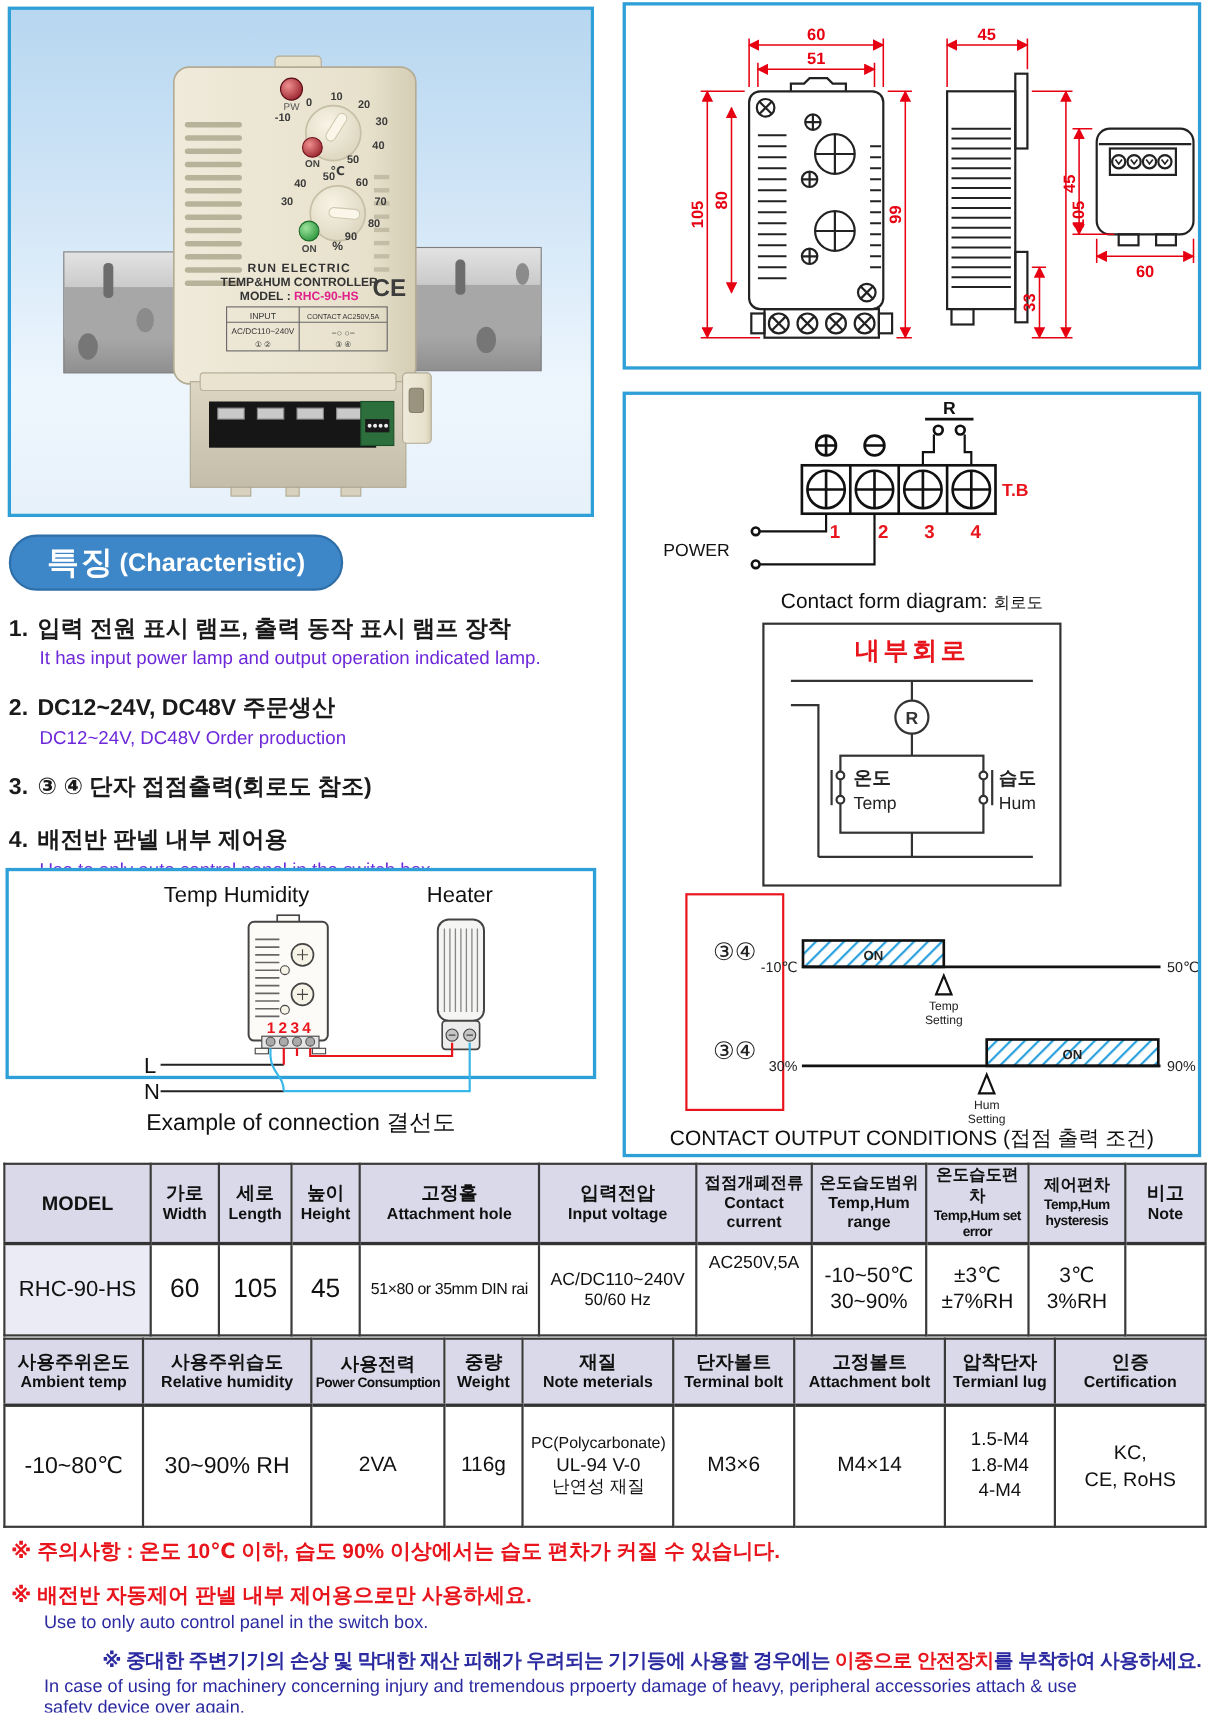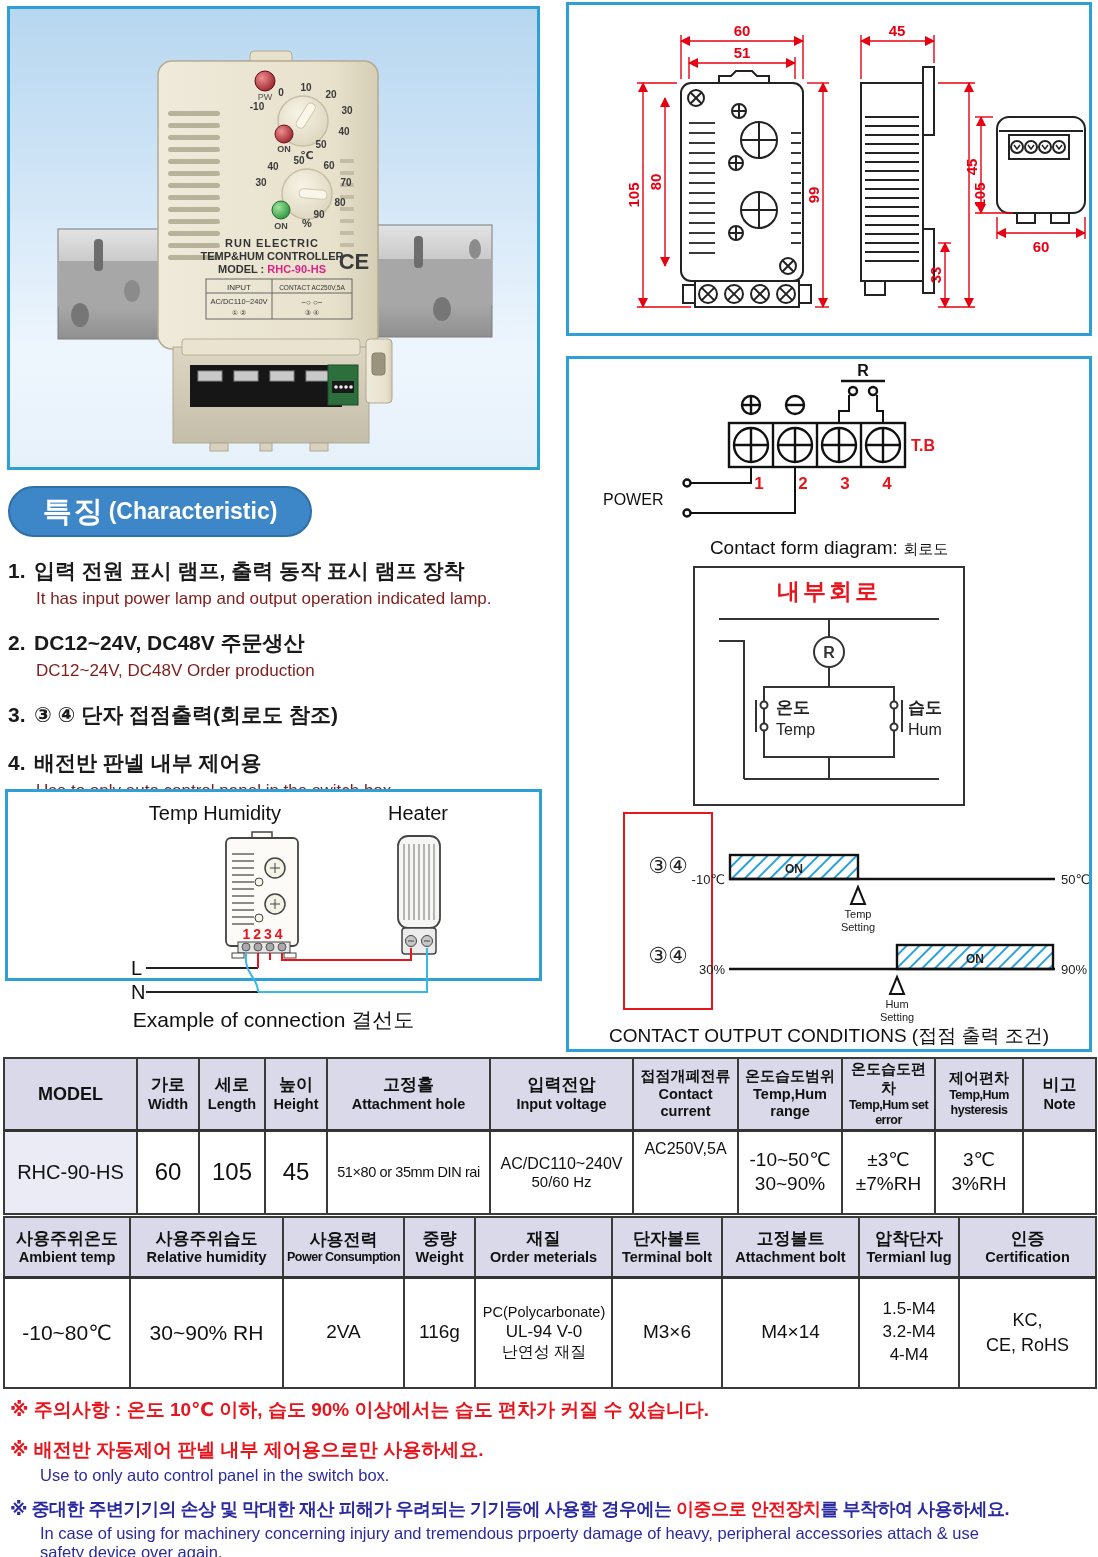--- a/index.html
+++ b/index.html
@@ -11,21 +11,21 @@
     background:linear-gradient(180deg,#b7d7f0 0%,#cfe4f6 35%,#eef6fd 75%,#e7f1fa 100%);}
   
   #char-section{position:absolute;left:8px;top:486px;width:548px;}
   .char-pill{width:300px;height:47px;background:#3d86c7;border:2px solid #2e6fa9;border-radius:28px;
     display:flex;align-items:center;justify-content:center;color:#fff;}
   .char-pill .kr{font-size:29px;font-weight:700;letter-spacing:2px;}
   .char-pill .en{font-size:23px;font-weight:700;margin-left:4px;}
   .char-item{margin-top:20px;}
   .char-item .line1{font-size:21px;font-weight:700;color:#1a1a1a;}
   .char-item .num{display:inline-block;width:26px;}
-  .char-item .en{font-size:17px;color:#7f1d1d;margin-left:28px;margin-top:4px;font-weight:400;}
+  .char-item .en{font-size:17px;color:#6d28d9;margin-left:28px;margin-top:4px;font-weight:400;}
   .char-item .en:empty{display:none;}
   
   #circuit-panel{left:566px;top:356px;width:526px;height:696px;display:flex;flex-direction:column;align-items:center;}
   .svg-caption{font-size:19px;color:#111;text-align:center;height:24px;line-height:22px;width:100%;}
   .svg-caption .small{font-size:15px;text-align:center;}
   
   #dim-panel{left:566px;top:2px;width:526px;height:334px;}
   
   #conn-panel{left:5px;top:789px;width:537px;height:192px;}
   #conn-caption{font-size:21px;text-align:center;margin-top:0px;color:#111;}
@@ -47,21 +47,21 @@
   .cell-med{font-size:19px;line-height:1.3;}
   .cell-sm{font-size:14.5px;letter-spacing:-0.4px;}
   .cell-left{text-align:center;font-size:14.5px;line-height:1.25;padding-left:3px;}
   .cell-left .kr{font-size:16px;}
   
   #notes{position:absolute;left:10px;top:1397px;width:1082px;}
   .note-red{color:#e8151d;font-size:19px;font-weight:700;}
   .note-blue{color:#2b2aa0;font-size:18px;font-weight:700;letter-spacing:-0.5px;}
   .note-sub{color:#2b2aa0;font-size:16.5px;font-weight:400;margin-left:30px;margin-top:3px;}
   .mt14{margin-top:14px;}
-  .mt12{margin-top:12px;}
+  .mt12{margin-top:12px;text-align:right;}
   .red-inline{color:#e8151d;}
   svg{display:block;}
   svg text{font-family:"Liberation Sans","DejaVu Sans",sans-serif;}
 </style>
 </head>
 <body>
 
 <div id="page">
 
   <div id="photo-panel" class="panel">
@@ -707,21 +707,21 @@
       <th>
             <div class="h-kr">사용전력</div>
             <div class="h-en h-en-cond">Power Consumption</div>
           </th>
       <th>
             <div class="h-kr">중량</div>
             <div class="h-en">Weight</div>
           </th>
       <th>
             <div class="h-kr">재질</div>
-            <div class="h-en">Order meterials</div>
+            <div class="h-en">Note meterials</div>
           </th>
       <th>
             <div class="h-kr">단자볼트</div>
             <div class="h-en">Terminal bolt</div>
           </th>
       <th>
             <div class="h-kr">고정볼트</div>
             <div class="h-en">Attachment bolt</div>
           </th>
       <th>
@@ -740,21 +740,21 @@
       <td class="cell-med">116g</td>
       <td class="cell-left">
         <div>PC(Polycarbonate)</div>
         <div style="font-size:17px">UL-94 V-0</div>
         <div class="kr">난연성 재질</div>
       </td>
       <td class="cell-med">M3×6</td>
       <td class="cell-med">M4×14</td>
       <td style="font-size:17px;line-height:1.35">
         <div>1.5-M4</div>
-            <div>3.2-M4</div>
+            <div>1.8-M4</div>
             <div>4-M4</div>
       </td>
       <td style="font-size:18px;line-height:1.4">
         <div>KC,</div>
             <div>CE, RoHS</div>
       </td>
     </tr>
   </tbody>
     </table>
 

